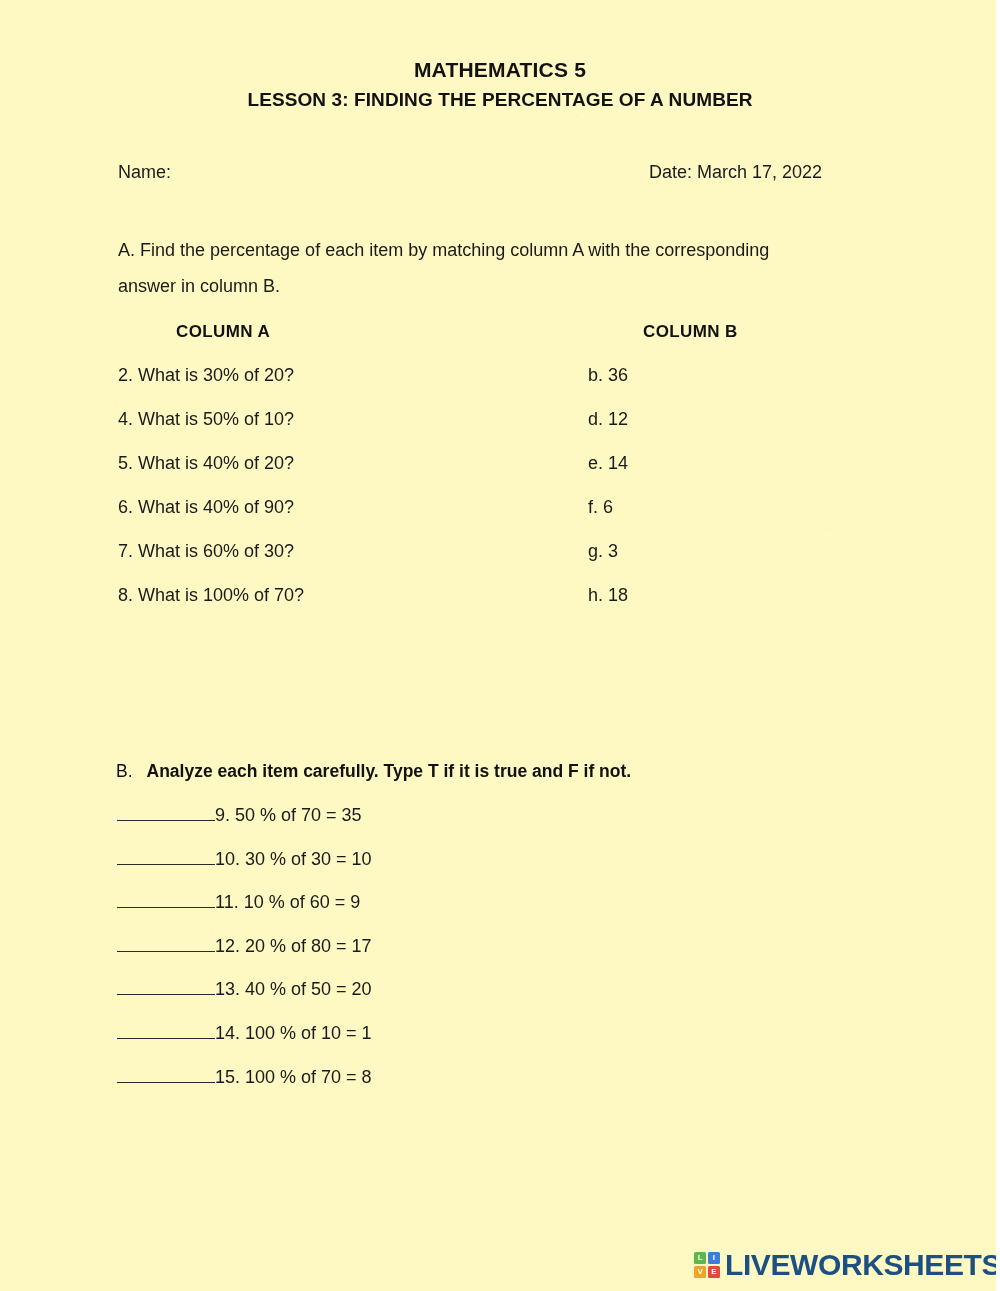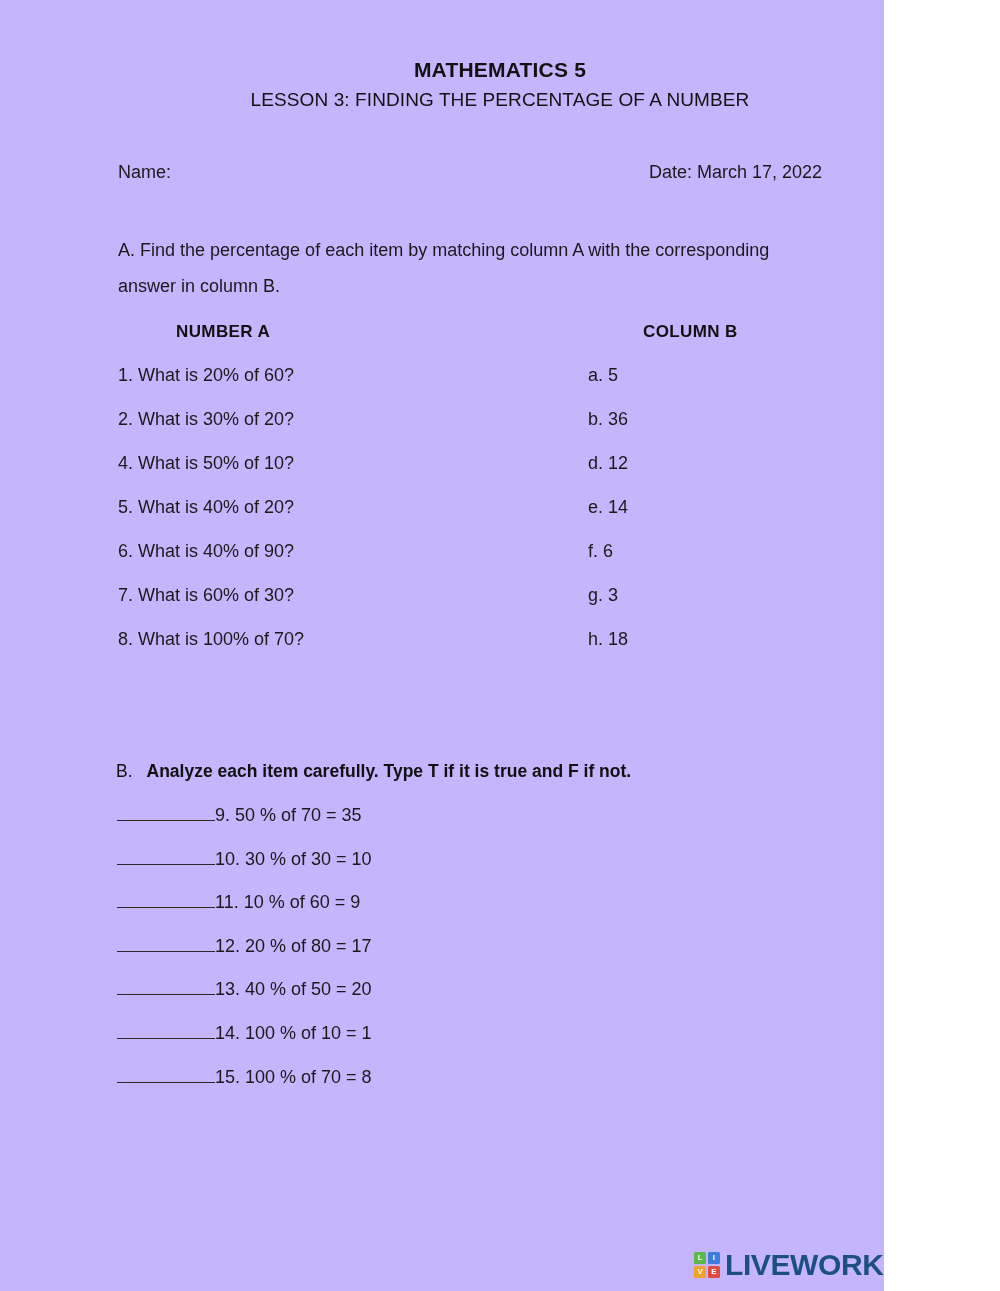--- a/index.html
+++ b/index.html
@@ -6,23 +6,23 @@
     margin: 0;
     padding: 0;
     background: #ffffff;
   }
   body {
     font-family: "Liberation Sans", sans-serif;
     color: #1a1a1a;
   }
   #page {
     position: relative;
-    width: 884px;
+    width: 996px;
     height: 1291px;
-    background: #c4b5fd;
+    background: #fef9c3;
     overflow: hidden;
   }
 
   
   .doc-title {
     position: absolute;
     left: 0;
     top: 58px;
     width: 1000px;
     text-align: center;
@@ -31,21 +31,21 @@
     letter-spacing: 0.2px;
     color: #121212;
   }
   .doc-subtitle {
     position: absolute;
     left: 0;
     top: 89px;
     width: 1000px;
     text-align: center;
     font-size: 19px;
-    font-weight: normal;
+    font-weight: bold;
     letter-spacing: 0.1px;
     color: #121212;
   }
 
   
   .meta-row {
     position: absolute;
     left: 118px;
     top: 162px;
     width: 760px;
@@ -223,29 +223,25 @@
   <div class="doc-subtitle">LESSON 3: FINDING THE PERCENTAGE OF A NUMBER</div>
 
   <div class="meta-row">
     <span class="meta-name">Name:</span>
     <span class="meta-date">Date: March 17, 2022</span>
   </div>
 
   <div class="section-a-instructions">A. Find the percentage of each item by matching column A with the corresponding answer in column B.</div>
 
   <div class="col-headers">
-    <span class="col-header a">NUMBER A</span>
+    <span class="col-header a">COLUMN A</span>
     <span class="col-header b">COLUMN B</span>
   </div>
 
   <div class="match-list">
-    <div class="match-row">
-      <span class="match-left">1. What is 20% of 60?</span>
-      <span class="match-right">a. 5</span>
-    </div>
     <div class="match-row">
       <span class="match-left">2. What is 30% of 20?</span>
       <span class="match-right">b. 36</span>
     </div>
     <div class="match-row">
       <span class="match-left">4. What is 50% of 10?</span>
       <span class="match-right">d. 12</span>
     </div>
     <div class="match-row">
       <span class="match-left">5. What is 40% of 20?</span>

